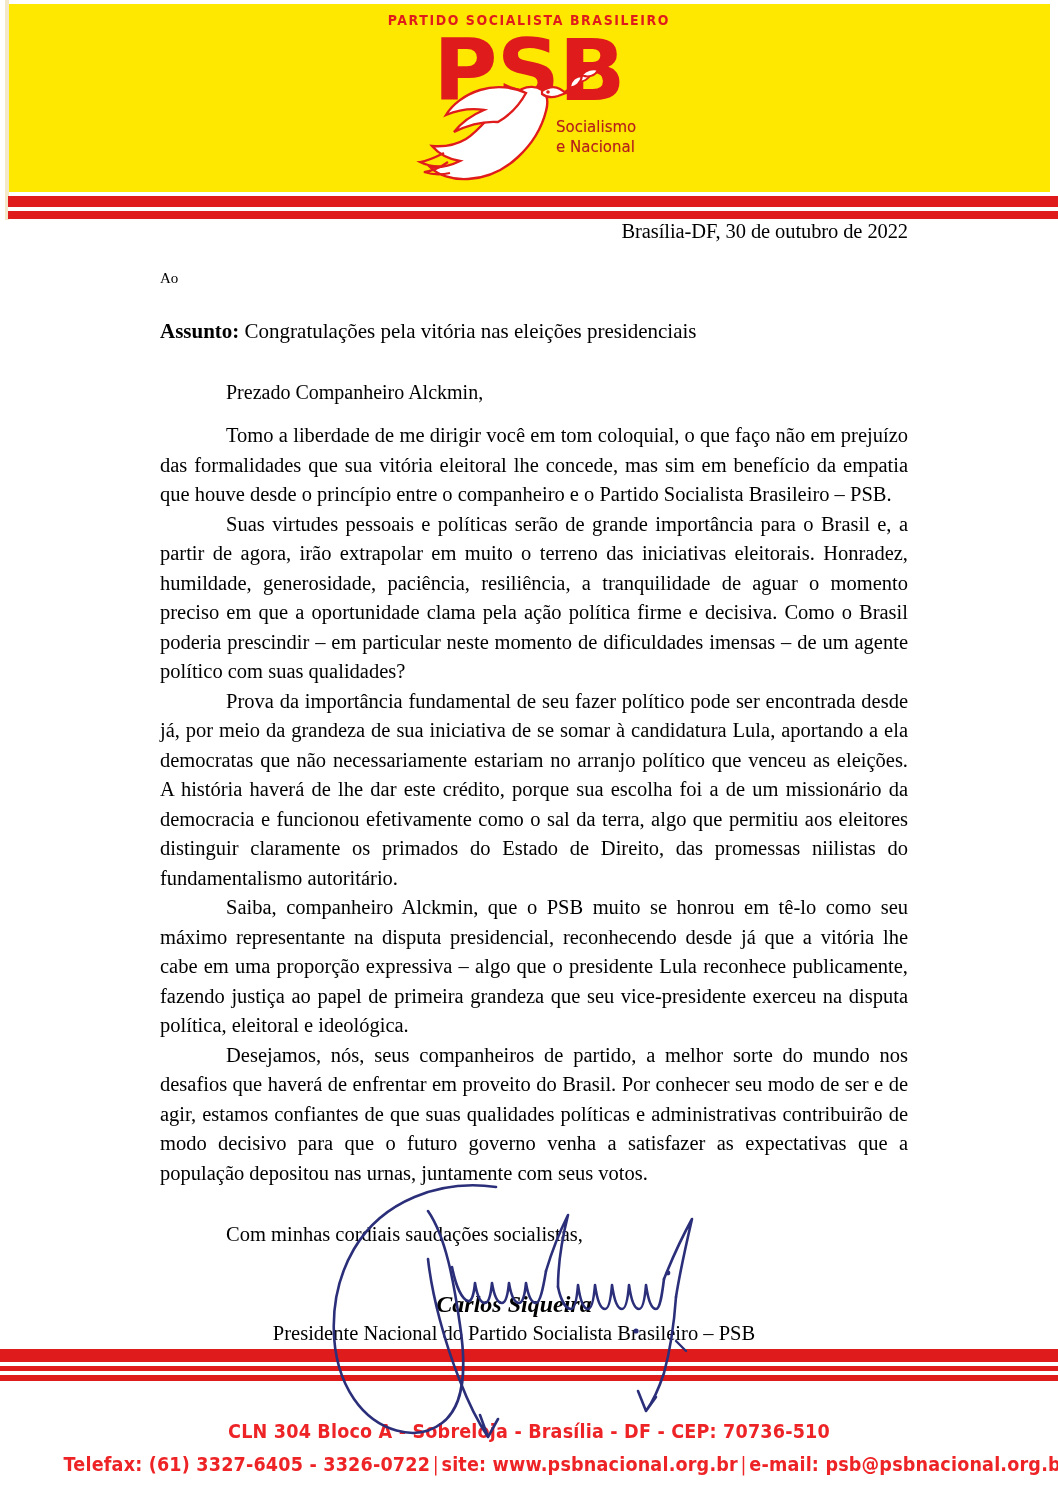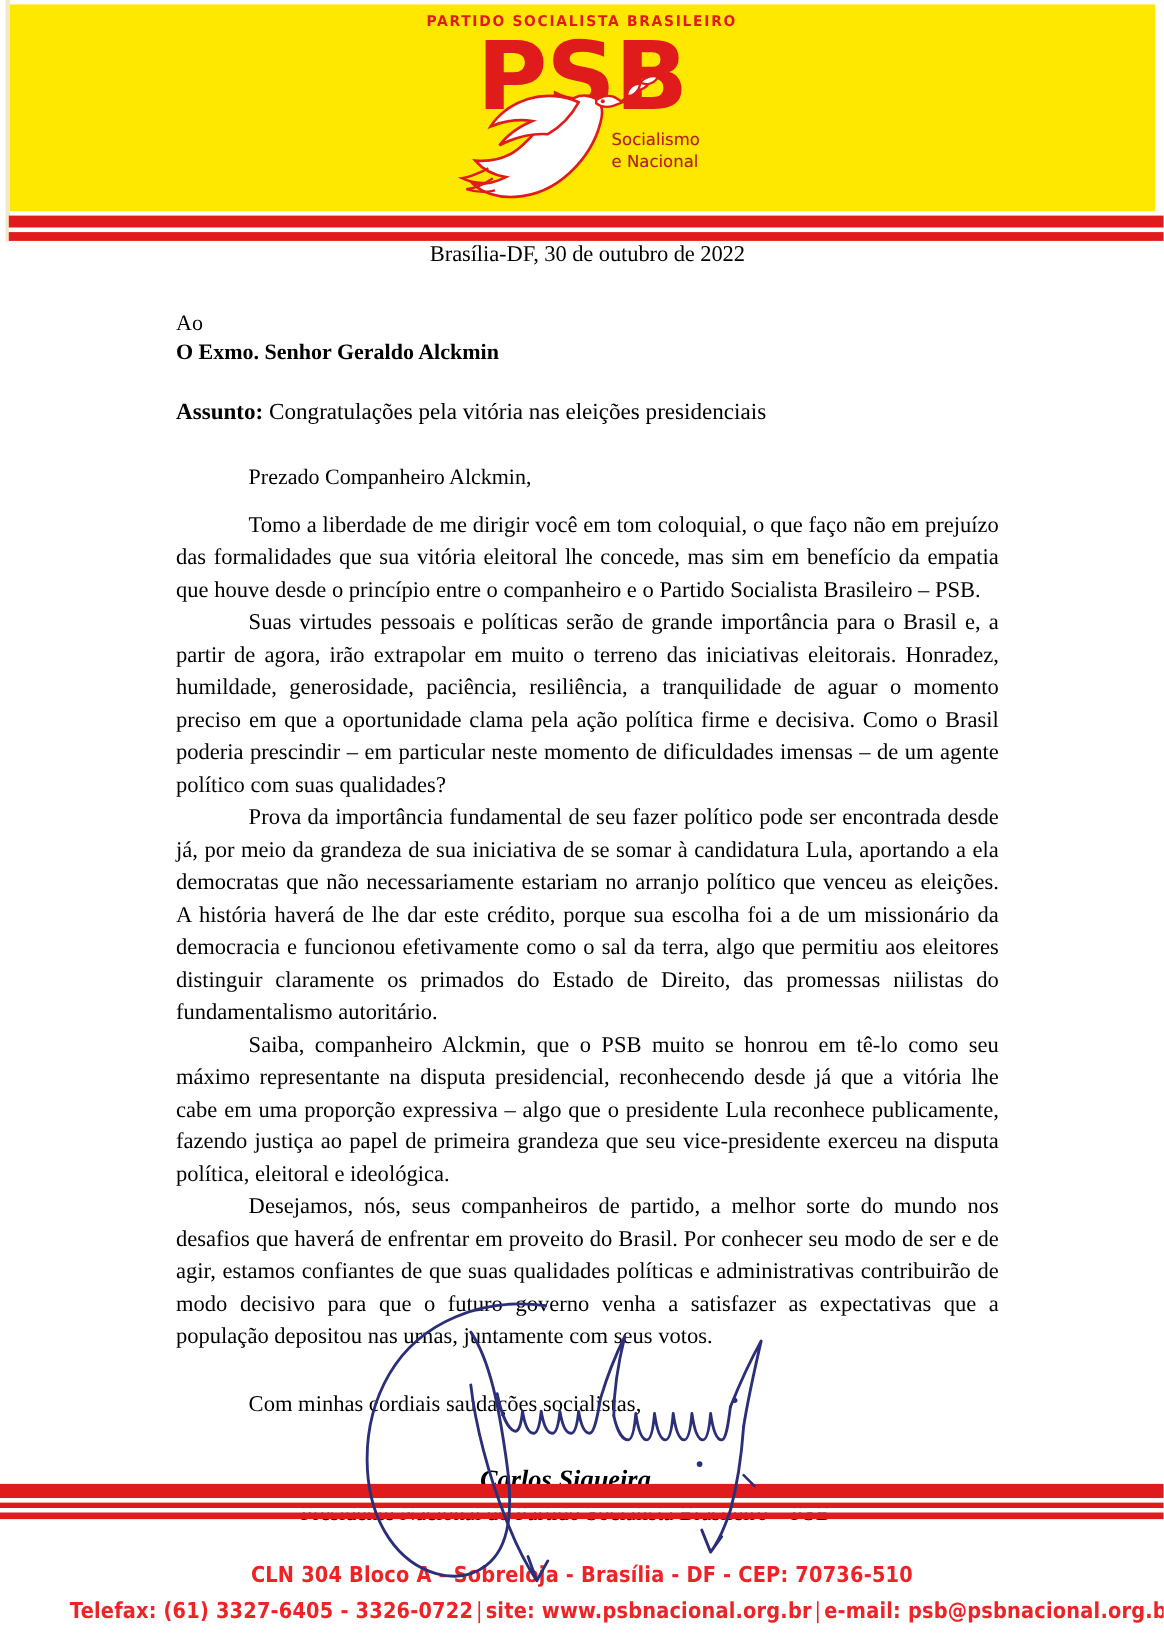--- a/index.html
+++ b/index.html
@@ -117,28 +117,28 @@
   #content {
     position: absolute;
     left: 160px;
     top: 218px;
     width: 748px;
     color: #000000;
     font-size: 20.5px;
     line-height: 26.5px;
   }
   #date-line {
-    text-align: center;
-    font-size: 20.5px;
-    margin: 0 0 36px 0;
+    text-align: right;
+    font-size: 20.5px;
+    margin: 0 0 20px 0;
     letter-spacing: -0.1px;
   }
   .addr-line {
     margin: 0;
-    font-size: 20px;
+    font-size: 15px;
     line-height: 26.5px;
     white-space: nowrap;
   }
   .addr-bold { font-weight: 700; }
   #subject-line {
     margin: 27px 0 0 0;
     font-size: 21px;
   }
   #subject-label { font-weight: 700; }
   #greeting {
@@ -270,21 +270,20 @@
   <div id="header-left-edge"></div>
   <div class="hstripe" id="hstripe-1"></div>
   <div id="hstripe-hair"></div>
   <div class="hstripe" id="hstripe-2"></div>
 
   <div id="content">
 
     <p id="date-line">Brasília-DF, 30 de outubro de 2022</p>
 
     <p class="addr-line">Ao</p>
-    <p class="addr-line addr-bold">O Exmo. Senhor Geraldo Alckmin</p>
 
     <p id="subject-line"><span id="subject-label">Assunto:</span><span> Congratulações pela vitória nas eleições presidenciais</span></p>
 
     <p id="greeting">Prezado Companheiro Alckmin,</p>
 
     <p class="body-par" id="par-1">Tomo a liberdade de me dirigir você em tom coloquial, o que faço não em prejuízo das formalidades que sua vitória eleitoral lhe concede, mas sim em benefício da empatia que houve desde o princípio entre o companheiro e o Partido Socialista Brasileiro – PSB.</p>
     <p class="body-par">Suas virtudes pessoais e políticas serão de grande importância para o Brasil e, a partir de agora, irão extrapolar em muito o terreno das iniciativas eleitorais. Honradez, humildade, generosidade, paciência, resiliência, a tranquilidade de aguar o momento preciso em que a oportunidade clama pela ação política firme e decisiva. Como o Brasil poderia prescindir – em particular neste momento de dificuldades imensas – de um agente político com suas qualidades?</p>
     <p class="body-par">Prova da importância fundamental de seu fazer político pode ser encontrada desde já, por meio da grandeza de sua iniciativa de se somar à candidatura Lula, aportando a ela democratas que não necessariamente estariam no arranjo político que venceu as eleições. A história haverá de lhe dar este crédito, porque sua escolha foi a de um missionário da democracia e funcionou efetivamente como o sal da terra, algo que permitiu aos eleitores distinguir claramente os primados do Estado de Direito, das promessas niilistas do fundamentalismo autoritário.</p>
     <p class="body-par">Saiba, companheiro Alckmin, que o PSB muito se honrou em tê-lo como seu máximo representante na disputa presidencial, reconhecendo desde já que a vitória lhe cabe em uma proporção expressiva –  algo que o presidente Lula reconhece publicamente, fazendo justiça ao papel de primeira grandeza que seu vice-presidente exerceu na disputa política, eleitoral e ideológica.</p>
     <p class="body-par">Desejamos, nós, seus companheiros de partido, a melhor sorte do mundo nos desafios que haverá de enfrentar em proveito do Brasil. Por conhecer seu modo de ser e de agir, estamos confiantes de que suas qualidades políticas e administrativas contribuirão de modo decisivo para que o futuro governo venha a satisfazer as expectativas que a população depositou nas urnas, juntamente com seus votos.</p>

